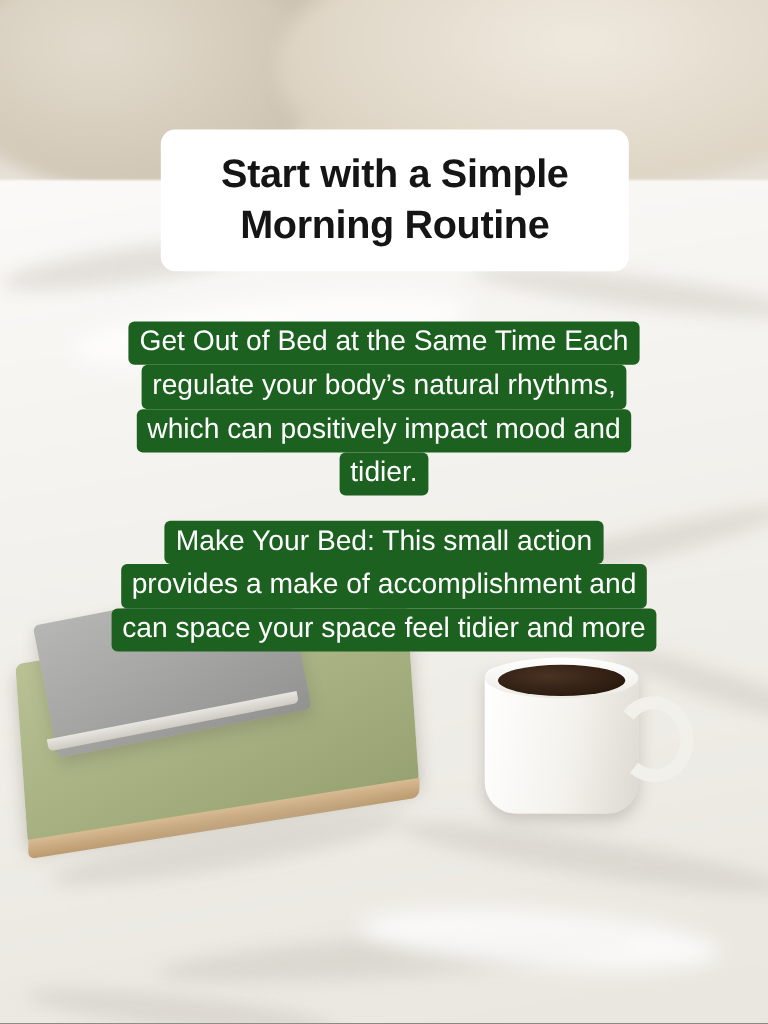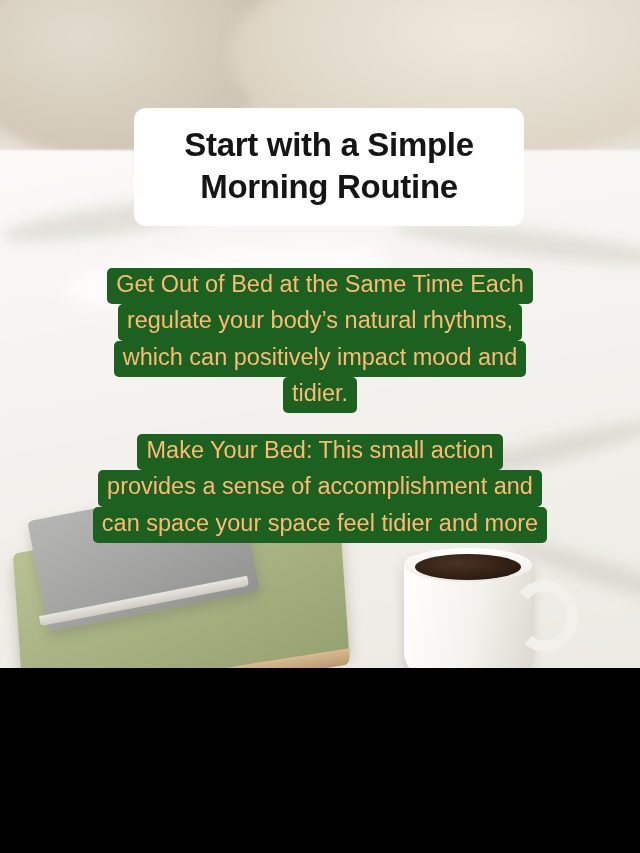--- a/index.html
+++ b/index.html
@@ -6,21 +6,21 @@
     margin: 0;
     padding: 0;
     background: #000;
   }
   body {
     font-family: "Liberation Sans", sans-serif;
   }
   #page {
     position: relative;
     width: 640px;
-    height: 668px;
+    height: 853px;
     overflow: hidden;
     background: #cfc6b8;
   }
 
   
   .photo {
     position: absolute;
     inset: 0;
     background:
       
@@ -169,21 +169,21 @@
   .title-card .line {
     font-size: 33px;
     font-weight: bold;
     color: #151515;
     line-height: 1.28;
     letter-spacing: -0.3px;
   }
   .green-block {
     position: absolute;
     text-align: right;
-    color: #fdba74;
+    color: #ffffff;
     font-size: 23.5px;
     line-height: 1.33;
     font-weight: 500;
   }
   .green-block .ln {
     display: table;
     margin: 0 auto;
     background: #1d6121;
     padding: 1px 9px 4px;
     border-radius: 5px;
@@ -232,18 +232,18 @@
 
     <div class="green-block" id="block-1">
       <div class="ln">Get Out of Bed at the Same Time Each</div>
       <div class="ln">regulate your body’s natural rhythms,</div>
       <div class="ln">which can positively impact mood and</div>
       <div class="ln">tidier.</div>
     </div>
 
     <div class="green-block" id="block-2">
       <div class="ln">Make Your Bed: This small action</div>
-      <div class="ln">provides a sense of accomplishment and</div>
+      <div class="ln">provides a make of accomplishment and</div>
       <div class="ln">can space your space feel tidier and more</div>
     </div>
 
   </div>
 </div>
 
 </body></html>

